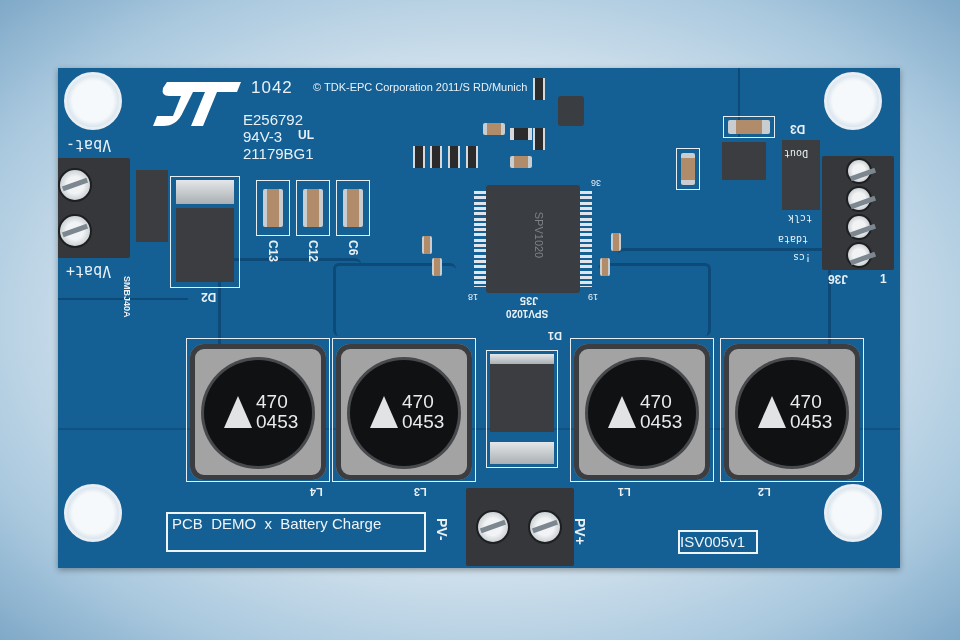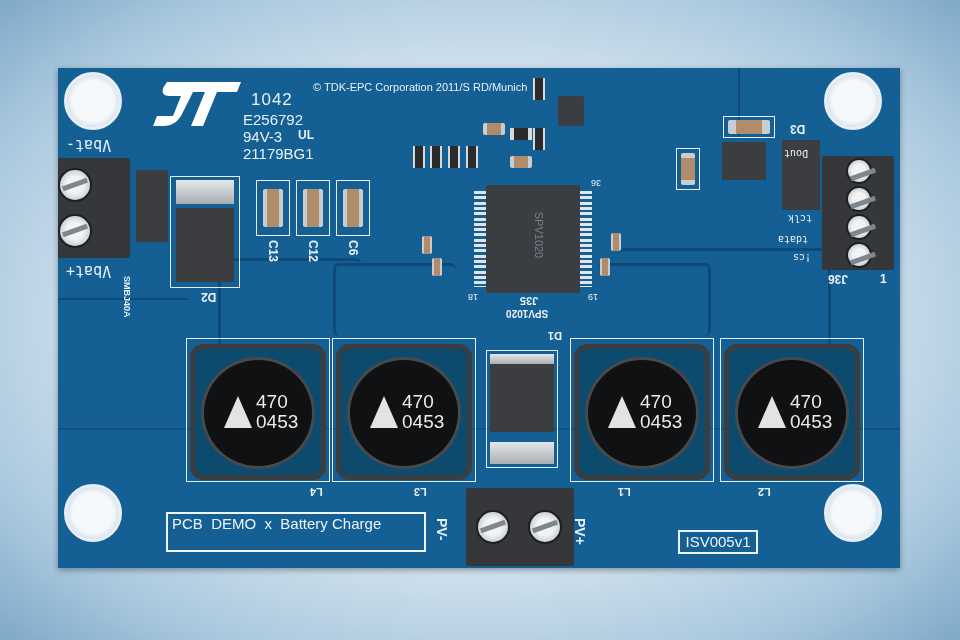--- a/index.html
+++ b/index.html
@@ -12,21 +12,21 @@
   .hole{position:absolute;width:58px;height:58px;border-radius:50%;background:radial-gradient(circle,#f6f9fb 55%,#dbe6ee 70%,#c9d7e2 100%);
     border:3px solid #e8eef3;box-sizing:border-box;}
   .silk{position:absolute;color:#e9f1f7;white-space:nowrap;}
   .st-logo{position:absolute;left:95px;top:14px;width:88px;height:44px;}
   .ic{position:absolute;background:#3a3d42;border-radius:3px;}
   .pins-l,.pins-r{position:absolute;top:6px;width:12px;height:96px;
     background:repeating-linear-gradient(to bottom,#dfe5ea 0 3px,transparent 3px 5.3px);}
   .pins-l{left:-12px}.pins-r{right:-12px}
   .cap{position:absolute;background:linear-gradient(to right,#c9cdd0 0 20%,#b08c6a 20% 80%,#c9cdd0 80%);border-radius:2px;}
   .res{position:absolute;background:linear-gradient(to right,#d5d9dc 0 18%,#2b2b2b 18% 82%,#d5d9dc 82%);}
-  .inductor{position:absolute;width:136px;height:136px;background:#0c4a6e;border-radius:14px;box-shadow:inset 0 0 0 5px #3c3d41;}
+  .inductor{position:absolute;width:136px;height:136px;background:#a3a3a3;border-radius:14px;box-shadow:inset 0 0 0 5px #3c3d41;}
   .inductor .disc{position:absolute;left:14px;top:16px;width:108px;height:106px;border-radius:50%;background:#101112;box-shadow:0 0 0 3px #48494d;}
   .inductor .tri{position:absolute;left:20px;top:36px;width:0;height:0;border-left:14px solid transparent;border-right:14px solid transparent;border-bottom:32px solid #e1e3e4;}
   .inductor .val{position:absolute;left:52px;top:32px;color:#e9ebec;font-size:19px;line-height:20px;}
   .outline{position:absolute;border:1.5px solid #e6eef4;box-sizing:border-box;}
   .term{position:absolute;background:#35373a;border-radius:2px;}
   .screw{position:absolute;width:30px;height:30px;border-radius:50%;background:radial-gradient(circle,#f1f3f4 40%,#a9b1b6 100%);border:2px solid #1e1f21;}
   .screw::after{content:"";position:absolute;left:2px;top:12px;width:26px;height:5px;background:#7c8790;transform:rotate(-20deg);}
   .diode{position:absolute;background:#3b3d40;}
   .tab{position:absolute;background:linear-gradient(#e4e7e9,#a9afb3);}
   .box{position:absolute;border:2px solid #eef4f8;color:#eef4f8;box-sizing:border-box;}
@@ -46,21 +46,21 @@
 
   <div class="hole" style="left:6px;top:4px;"></div>
   <div class="hole" style="left:766px;top:4px;"></div>
   <div class="hole" style="left:6px;top:416px;"></div>
   <div class="hole" style="left:766px;top:416px;"></div>
 
   <svg class="st-logo" viewBox="0 0 88 44">
     <path d="M14 0 H88 L84 10 H64 L50 44 H38 L52 10 H40 L30 30 Q24 44 10 44 H0 L4 34 H20 L28 14 H16 Q8 14 10 6 Z" fill="#ffffff"></path>
   </svg>
 
-  <div class="silk" style="left:193px;top:10px;font-size:17px;letter-spacing:1px;margin-top:12px;">1042</div>
+  <div class="silk" style="left:193px;top:10px;font-size:17px;letter-spacing:1px;">1042</div>
   <div class="silk" style="left:255px;top:13px;font-size:11px;">© TDK-EPC Corporation 2011/S RD/Munich</div>
   <div class="silk" style="left:185px;top:43px;font-size:15px;">E256792</div>
   <div class="silk" style="left:185px;top:60px;font-size:15px;">94V-3</div>
   <div class="silk" style="left:240px;top:60px;font-size:12px;font-weight:bold;">UL</div>
   <div class="silk" style="left:185px;top:77px;font-size:15px;">21179BG1</div>
 
   <div class="term" style="left:-10px;top:90px;width:82px;height:100px;">
     <div class="screw" style="left:10px;top:10px;"></div>
     <div class="screw" style="left:10px;top:56px;"></div>
   </div>
@@ -192,21 +192,21 @@
   </div>
   <div class="silk" style="left:700px;top:418px;font-size:11px;font-weight:bold;transform:rotate(180deg);">L2</div>
 
   <div class="box" style="left:108px;top:444px;width:260px;height:40px;padding:1px 4px;font-size:15px;line-height:17px;">
     <div style="white-space:pre;">PCB  DEMO  x  Battery Charge</div>
   </div>
 
   <div class="silk" style="left:376px;top:450px;font-size:14px;font-weight:bold;transform:rotate(90deg);transform-origin:left top;left:392px;">PV-</div>
   <div class="silk" style="left:530px;top:450px;font-size:14px;font-weight:bold;transform:rotate(90deg);transform-origin:left top;">PV+</div>
 
-  <div class="box" style="left:620px;top:462px;width:80px;height:24px;font-size:15px;line-height:20px;text-align:center;">
+  <div class="box" style="left:620px;top:462px;width:80px;height:24px;font-size:15px;line-height:20px;">
     <span>ISV005v1</span>
   </div>
 </div>
 
 <div class="term" style="left:466px;top:488px;width:108px;height:78px;">
   <div class="screw" style="left:10px;top:22px;"></div>
   <div class="screw" style="left:62px;top:22px;"></div>
 </div>
 
 </body></html>

